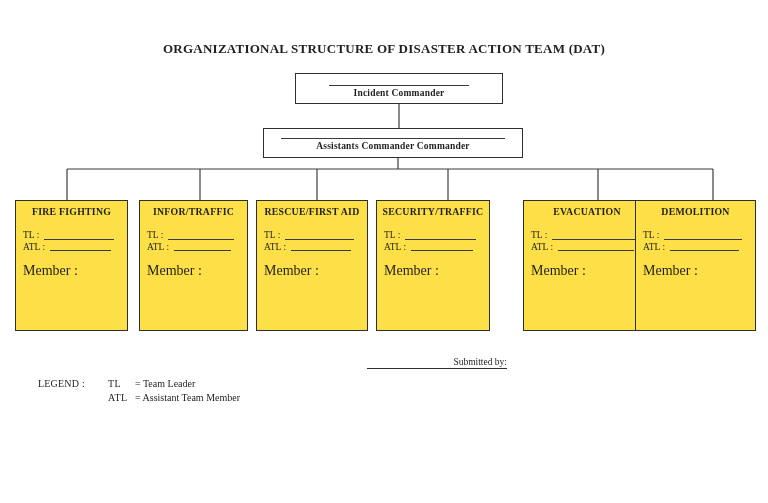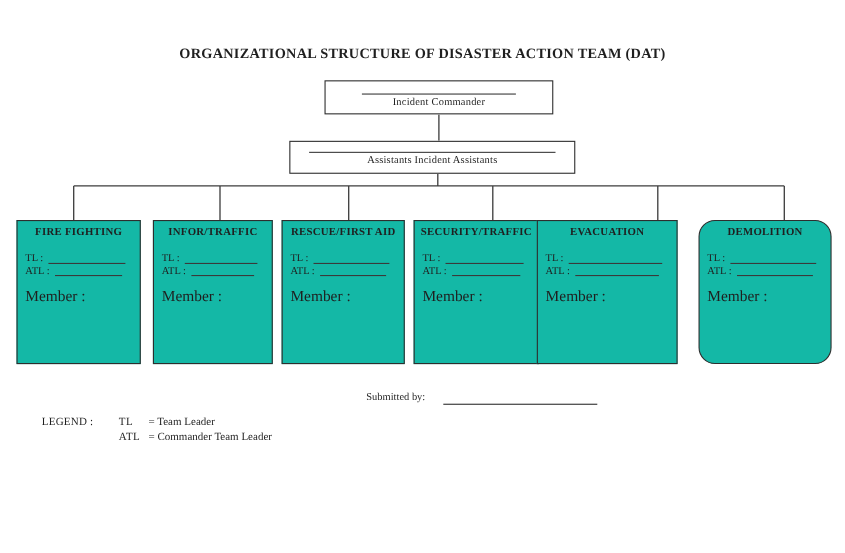--- a/index.html
+++ b/index.html
@@ -18,59 +18,60 @@
     letter-spacing:.25px;
     line-height:14px;
   }
   .connectors{position:absolute;top:0;left:0;}
   .cmd-box{
     position:absolute;
     border:1.3px solid #2e2e2e;
     background:#fff;
     display:flex;flex-direction:column;align-items:center;
     box-sizing:border-box;
+    font-weight:bold;
   }
   .cmd-box .blank-line{
     border-bottom:1.1px solid #3a3a3a;
     height:0;margin-top:11px;
   }
   .cmd-box .cmd-label{
     font-size:9.5px;line-height:12px;margin-top:1px;
     letter-spacing:.2px;
   }
   #box-commander{left:295px;top:73px;width:208px;height:31px;}
   #box-commander .blank-line{width:140px;}
   #box-assistant{left:263px;top:128px;width:260px;height:30px;}
   #box-assistant .blank-line{width:224px;margin-top:9px;}
   .team-box{
     position:absolute;top:200px;height:131px;
-    border:1.2px solid #2e2e2e;background:#14b8a6;
+    border:1.2px solid #2e2e2e;background:#fde047;
     box-sizing:border-box;
   }
   .team-title{
     margin-top:5px;text-align:center;
     font-size:9.8px;font-weight:bold;letter-spacing:.25px;
     line-height:11px;white-space:nowrap;
   }
   .fields{margin:13px 7px 0 7px;}
   .field-row{display:flex;align-items:flex-end;height:10.5px;}
   .field-row + .field-row{margin-top:1px;}
   .field-label{font-size:9.5px;line-height:10.5px;white-space:nowrap;}
   .fill-line{flex:1;border-bottom:1.2px solid #3a3a3a;margin:0 6px 1px 5px;}
   .field-row.atl .fill-line{margin-right:9px;}
   .member-label{margin:13px 0 0 7px;font-size:14px;line-height:11px;}
   #team-0{left:15px;width:113px;}
   #team-1{left:139px;width:109px;}
   #team-2{left:256px;width:112px;}
   #team-3{left:376px;width:114px;}
-  #team-4{left:488px;width:128px;}
-  #team-5{left:635px;width:121px;border-radius:15px;}
+  #team-4{left:523px;width:128px;}
+  #team-5{left:635px;width:121px;}
   .submitted{
-    position:absolute;left:333px;top:357px;
-    display:flex;align-items:flex-end;height:11px;
+    position:absolute;left:351px;top:357px;
+    display:flex;align-items:flex-end;height:11px;flex-direction:column;
   }
   .submitted .sub-label{font-size:9.5px;line-height:11px;white-space:nowrap;}
   .submitted .sub-line{width:140px;border-bottom:1.3px solid #2e2e2e;margin-left:16px;margin-bottom:0;}
   .legend{position:absolute;left:38px;top:377px;font-size:10px;line-height:13.5px;}
   .legend-row{display:flex;}
   .lg-head{display:inline-block;width:70px;letter-spacing:.2px;}
   .lg-abbr{display:inline-block;width:27px;letter-spacing:.4px;}
   .lg-mean{display:inline-block;white-space:nowrap;text-align:right;}
 </style>
 </head>
@@ -94,21 +95,21 @@
     </g>
   </svg>
 
   <div class="cmd-box" id="box-commander">
     <div class="blank-line"></div>
     <div class="cmd-label">Incident Commander</div>
   </div>
 
   <div class="cmd-box" id="box-assistant">
     <div class="blank-line"></div>
-    <div class="cmd-label">Assistants Incident Assistants</div>
+    <div class="cmd-label">Assistants Commander Commander</div>
   </div>
 
   <div class="team-box" id="team-0">
     <div class="team-title">FIRE FIGHTING</div>
     <div class="fields">
       <div class="field-row tl">
         <span class="field-label">TL :</span>
         <span class="fill-line"></span>
       </div>
       <div class="field-row atl">
@@ -201,17 +202,17 @@
 
   <div class="legend">
     <div class="legend-row">
       <span class="lg-head">LEGEND :</span>
       <span class="lg-abbr">TL</span>
       <span class="lg-mean">= Team Leader</span>
     </div>
     <div class="legend-row">
       <span class="lg-head"></span>
       <span class="lg-abbr">ATL</span>
-      <span class="lg-mean">= Commander Team Leader</span>
+      <span class="lg-mean">= Assistant Team Member</span>
     </div>
   </div>
 
 </div>
 
 </body></html>

